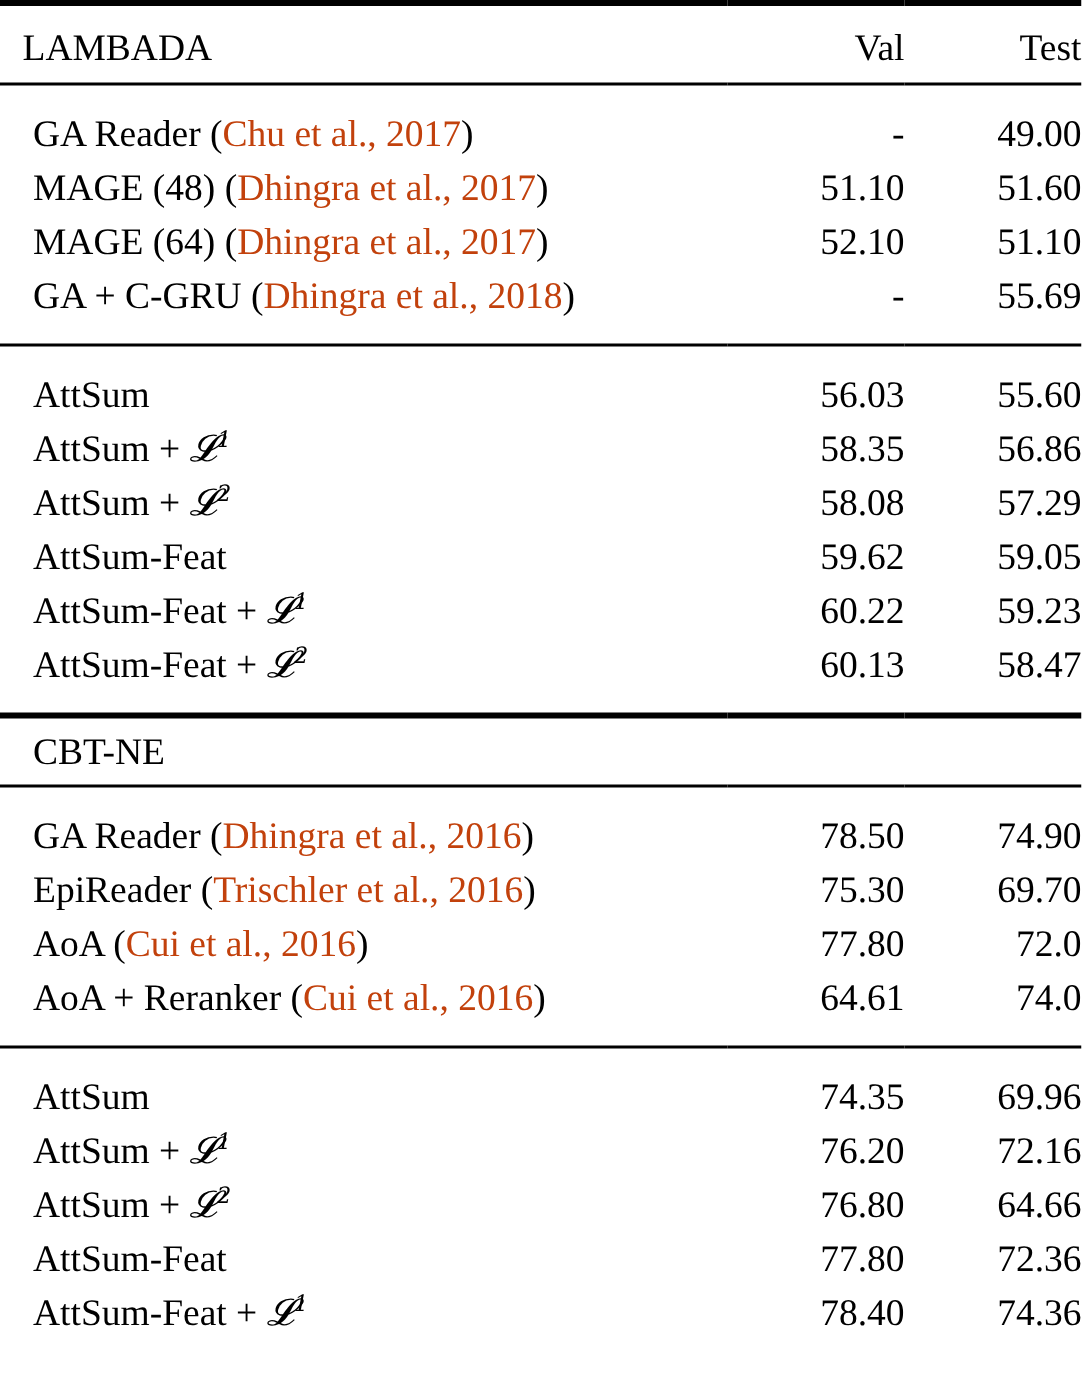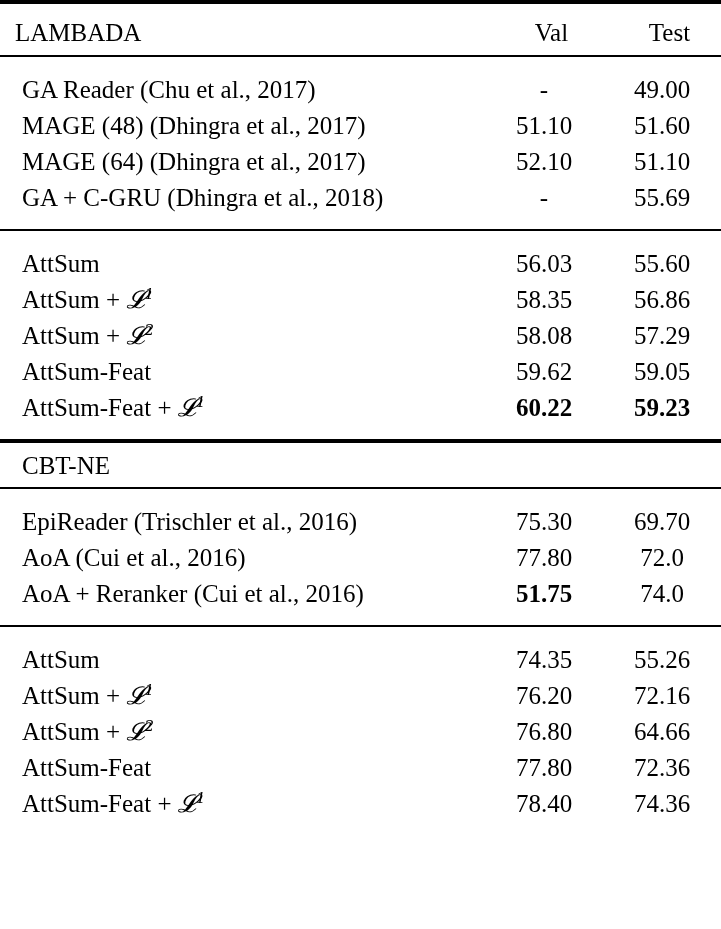--- a/index.html
+++ b/index.html
@@ -33,35 +33,35 @@
   tr.rule-thick  td { border-top: 4px solid #000; padding: 0; height: 0; font-size: 0; }
   tr.rule-thin   td { border-top: 2px solid #000; padding: 0; height: 0; font-size: 0; }
 
   
   td.name {
     text-align: left;
     padding: 0 0 0 22px;
     white-space: nowrap;
   }
   td.num {
-    text-align: center;
+    text-align: right;
     padding: 0;
     white-space: nowrap;
   }
 
   tr.data-row td { height: 36px; vertical-align: middle; }
   tr.header-row td { height: 45px; vertical-align: middle; padding-top: 6px; padding-left: 15px; }
   tr.section-row td { height: 44px; vertical-align: middle; }
 
   tr.pad-top td    { height: 14px; padding: 0; font-size: 0; }
   tr.pad-bottom td { height: 14px; padding: 0; font-size: 0; }
 
   
-  .cite { color: #000000; }
-  .bold { font-weight: bold; margin-top: 44px; }
+  .cite { color: #c2410c; }
+  .bold { font-weight: normal; margin-top: 44px; }
 
   .scriptL {
     font-family: "DejaVu Serif", serif;
     font-style: italic;
     font-size: 25px;
     position: relative;
     padding-right: 1px;
   }
   .sup {
     font-size: 15px;
@@ -140,65 +140,75 @@
       <tr class="data-row">
         <td class="name"><span>AttSum-Feat</span></td>
         <td class="num">59.62</td>
         <td class="num">59.05</td>
       </tr>
       <tr class="data-row">
         <td class="name"><span>AttSum-Feat + </span><span class="scriptL">𝓛<span class="sup">1</span></span></td>
         <td class="num bold">60.22</td>
         <td class="num bold">59.23</td>
       </tr>
+      <tr class="data-row">
+        <td class="name"><span>AttSum-Feat + </span><span class="scriptL">𝓛<span class="sup">2</span></span></td>
+        <td class="num">60.13</td>
+        <td class="num">58.47</td>
+      </tr>
       <tr class="pad-bottom">
         <td colspan="3"></td>
       </tr>
       <tr class="rule-thick">
         <td colspan="3"></td>
       </tr>
       <tr class="section-row">
         <td class="name">CBT-NE</td>
         <td class="num"></td>
         <td class="num"></td>
       </tr>
       <tr class="rule-thin">
         <td colspan="3"></td>
       </tr>
       <tr class="pad-top">
         <td colspan="3"></td>
       </tr>
       <tr class="data-row">
+        <td class="name"><span>GA Reader (</span><span class="cite">Dhingra et al., 2016</span><span>)</span></td>
+        <td class="num">78.50</td>
+        <td class="num bold">74.90</td>
+      </tr>
+      <tr class="data-row">
         <td class="name"><span>EpiReader (</span><span class="cite">Trischler et al., 2016</span><span>)</span></td>
         <td class="num">75.30</td>
         <td class="num">69.70</td>
       </tr>
       <tr class="data-row">
         <td class="name"><span>AoA (</span><span class="cite">Cui et al., 2016</span><span>)</span></td>
         <td class="num">77.80</td>
         <td class="num">72.0</td>
       </tr>
       <tr class="data-row">
         <td class="name"><span>AoA + Reranker (</span><span class="cite">Cui et al., 2016</span><span>)</span></td>
-        <td class="num bold">51.75</td>
+        <td class="num bold">64.61</td>
         <td class="num">74.0</td>
       </tr>
       <tr class="pad-bottom">
         <td colspan="3"></td>
       </tr>
       <tr class="rule-thin">
         <td colspan="3"></td>
       </tr>
       <tr class="pad-top">
         <td colspan="3"></td>
       </tr>
       <tr class="data-row">
         <td class="name"><span>AttSum</span></td>
         <td class="num">74.35</td>
-        <td class="num">55.26</td>
+        <td class="num">69.96</td>
       </tr>
       <tr class="data-row">
         <td class="name"><span>AttSum + </span><span class="scriptL">𝓛<span class="sup">1</span></span></td>
         <td class="num">76.20</td>
         <td class="num">72.16</td>
       </tr>
       <tr class="data-row">
         <td class="name"><span>AttSum + </span><span class="scriptL">𝓛<span class="sup">2</span></span></td>
         <td class="num">76.80</td>
         <td class="num">64.66</td>

